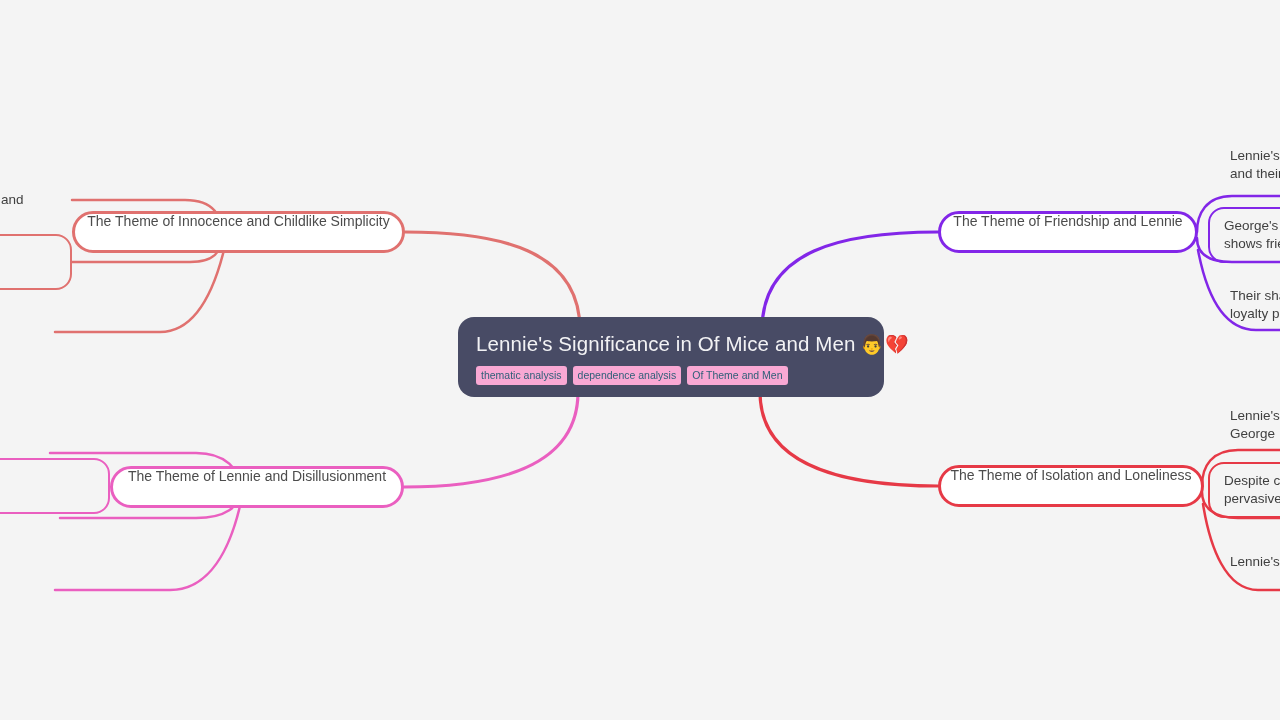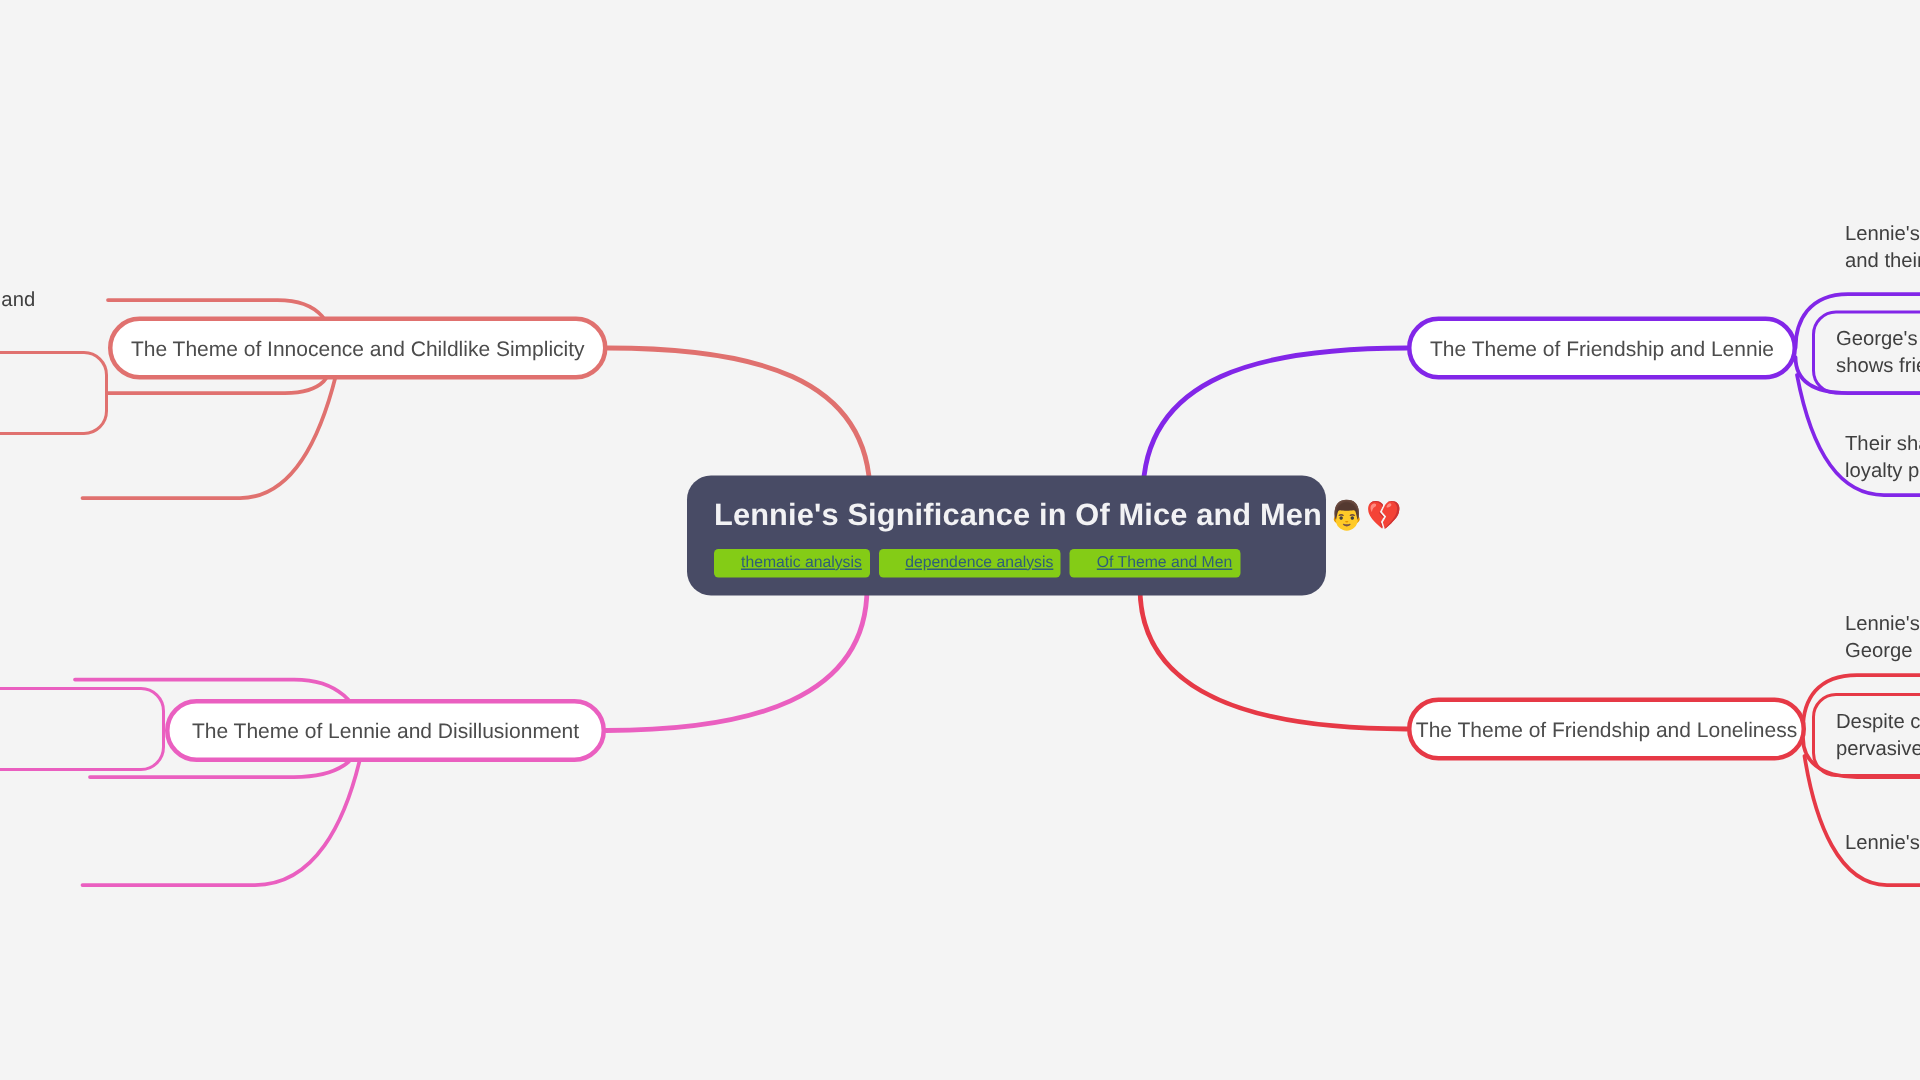--- a/index.html
+++ b/index.html
@@ -27,53 +27,52 @@
     width: 426px;
     box-sizing: border-box;
     background: #484b65;
     border-radius: 16px;
     padding: 14px 18px 12px 18px;
     z-index: 5;
   }
   .center-title {
     color: #f2f2f4;
     font-size: 20.5px;
-    font-weight: 700;
+    font-weight: 400;
     line-height: 1.25;
     letter-spacing: 0.1px;
     white-space: nowrap;
   }
   .center-emoji { font-size: 19px; margin-left: 5px; letter-spacing: 1px; }
   .tag-row {
     margin-top: 9px;
     display: flex;
     gap: 6px;
     flex-wrap: wrap;
   }
   .tag {
-    background: #84cc16;
+    background: #f9a8d4;
     color: #2f5f78;
     font-size: 10.5px;
     line-height: 1;
-    padding: 4px 5px 5px 18px;
+    padding: 4px 5px 5px 5px;
     border-radius: 3px;
     white-space: nowrap;
-    text-decoration: underline;
   }
 
   
   .branch {
     position: absolute;
     box-sizing: border-box;
     background: #ffffff;
     border: 3px solid #888;
     border-radius: 22px;
     height: 42px;
     display: flex;
-    align-items: center;
+    align-items: flex-start;
     justify-content: center;
     padding: 0 20px;
     z-index: 4;
   }
   .branch-label {
     font-size: 14px;
     color: #4c4c4c;
     white-space: nowrap;
     line-height: 1;
   }
@@ -179,21 +178,21 @@
     <span class="child-label">Lennie's bond with George and their bond</span>
   </div>
   <div class="child boxed" style="left:1208px; top:207px; width:208px; border-color:#8226e8;">
     <span class="child-label">George's care for Lennie shows friendship</span>
   </div>
   <div class="child" style="left:1216px; top:277px; width:200px;">
     <span class="child-label">Their shared dream and loyalty provide hope</span>
   </div>
 
   <div class="branch" style="left:938px; top:465px; width:266px; border-color:#e63946;">
-    <span class="branch-label">The Theme of Friendship and Loneliness</span>
+    <span class="branch-label">The Theme of Isolation and Loneliness</span>
   </div>
 
   <div class="child" style="left:1216px; top:397px; width:200px;">
     <span class="child-label">Lennie's dependence on George</span>
   </div>
   <div class="child boxed" style="left:1208px; top:462px; width:208px; border-color:#e63946;">
     <span class="child-label">Despite companionship, the pervasive</span>
   </div>
   <div class="child" style="left:1216px; top:534px; width:200px;">
     <span class="child-label">Lennie's mental isolation</span>

